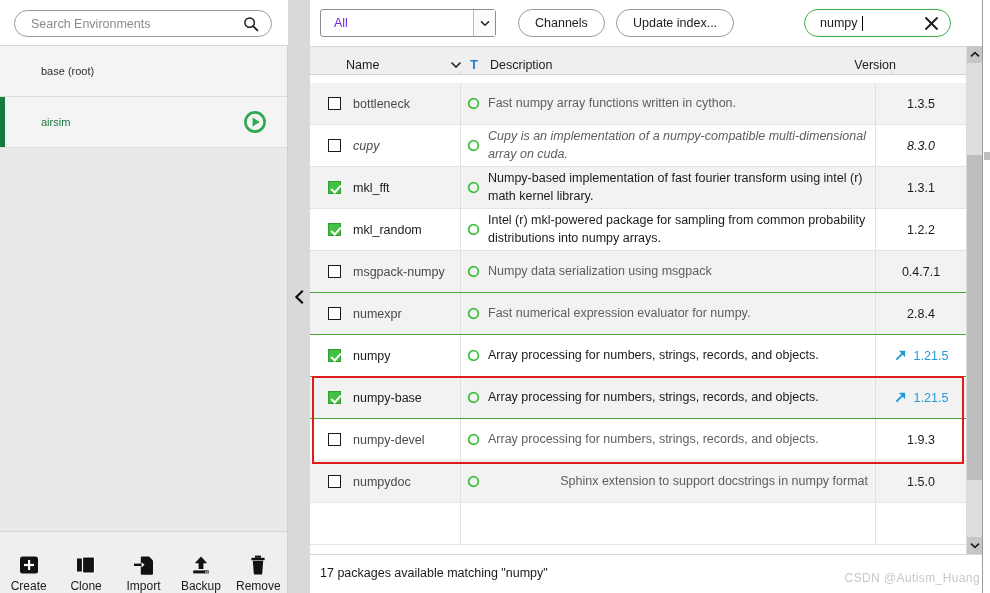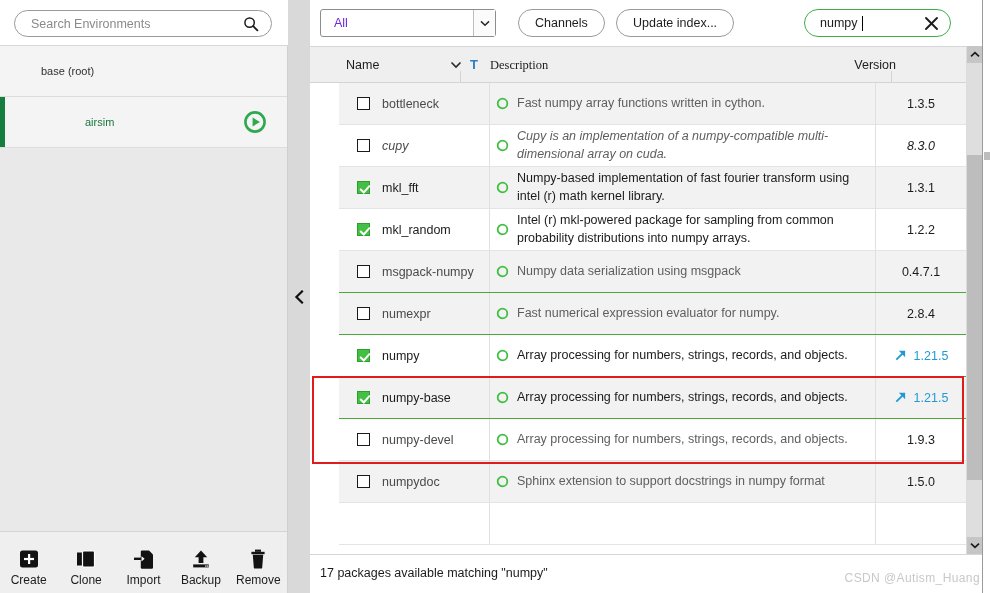--- a/index.html
+++ b/index.html
@@ -61,21 +61,20 @@
   .env-row {
     position: relative;
     height: 51px;
     background: #f4f4f4;
     border-bottom: 1px solid #dcdcdc;
     display: flex;
     align-items: center;
   }
   .env-row.selected {
     background: #f4f4f4;
-    padding-left: 44px;
   }
   .env-row.selected::before {
     content: "";
     position: absolute;
     left: 0; top: 0; bottom: 0;
     width: 5px;
     background: #157d3e;
   }
   .env-name {
     margin-left: 41px;
@@ -98,21 +97,21 @@
 
   
   #sidebar-toolbar {
     position: absolute;
     left: 0; bottom: 0;
     width: 287px; height: 62px;
     background: #efefef;
     border-top: 1px solid #d5d5d5;
     display: flex;
     align-items: flex-start;
-    padding-top: 16px;
+    padding-top: 22px;
   }
   .tool-btn {
     flex: 1;
     display: flex;
     flex-direction: column;
     align-items: center;
     gap: 3px;
     cursor: default;
   }
   .tool-btn .ticon { width: 22px; height: 22px; display:block; }
@@ -213,47 +212,46 @@
   #table-wrap {
     position: absolute;
     left: 0; top: 46px;
     right: 0; bottom: 39px;
     background: #ffffff;
     border-top: 1px solid #d6d6d6;
     overflow: hidden;
   }
   #thead {
     position: relative;
-    height: 36px;
+    height: 28px;
     background: #efefef;
     border-bottom: 1px solid #d4d4d4;
   }
   .th {
     position: absolute;
     top: 11px;
     font-size: 12.5px;
     color: #1c1c1c;
   }
   #th-name { left: 36px; }
   #th-sort { left: 140px; top: 12px; width: 12px; height: 12px; }
   #th-filter { left: 160px; top: 10px; color: #2d7fc4; font-size: 13px; font-weight: 600; }
-  #th-desc { left: 180px; font-family: Liberation Serif, serif; }
+  #th-desc { left: 180px; }
   #th-version { right: 86px; }
   .th-divider {
     position: absolute;
     top: 24px; bottom: -1px;
     width: 1px; background: #d4d4d4;
   }
 
   #rows {
     position: absolute;
     left: 0; top: 36px;
     right: 16px; bottom: 0;
     overflow: hidden;
-    margin-left: 29px;
   }
   .row {
     position: relative;
     display: flex;
     align-items: center;
     background: #ffffff;
     border-bottom: 1px solid #e4e4e4;
   }
   .row.alt { background: #f2f2f2; }
   .row.sep-green { border-bottom: 1px solid #4aa83a; }
@@ -690,21 +688,21 @@
               <svg viewBox="0 0 14 14" width="13" height="13">
                 <circle cx="7" cy="7" r="5.2" fill="none" stroke="#3fbf3f" stroke-width="1.9"></circle>
               </svg>
             </div>
             <div class="desc-cell">Array processing for numbers, strings, records, and objects.</div>
             <span class="vcell-divider" style="right: 90px;"></span>
             <div class="ver-cell">
               <span>1.9.3</span>
             </div>
           </div>
-          <div class="row alt" style="height: 42px;">
+          <div class="row alt" style="height: 42px; text-align: right;">
             <div class="cb-cell">
               <span class="cb"></span>
               <span class="pkg-name">numpydoc</span>
             </div>
             <span class="vcell-divider" style="left: 150px;"></span>
             <div class="status-cell">
               <svg viewBox="0 0 14 14" width="13" height="13">
                 <circle cx="7" cy="7" r="5.2" fill="none" stroke="#3fbf3f" stroke-width="1.9"></circle>
               </svg>
             </div>

